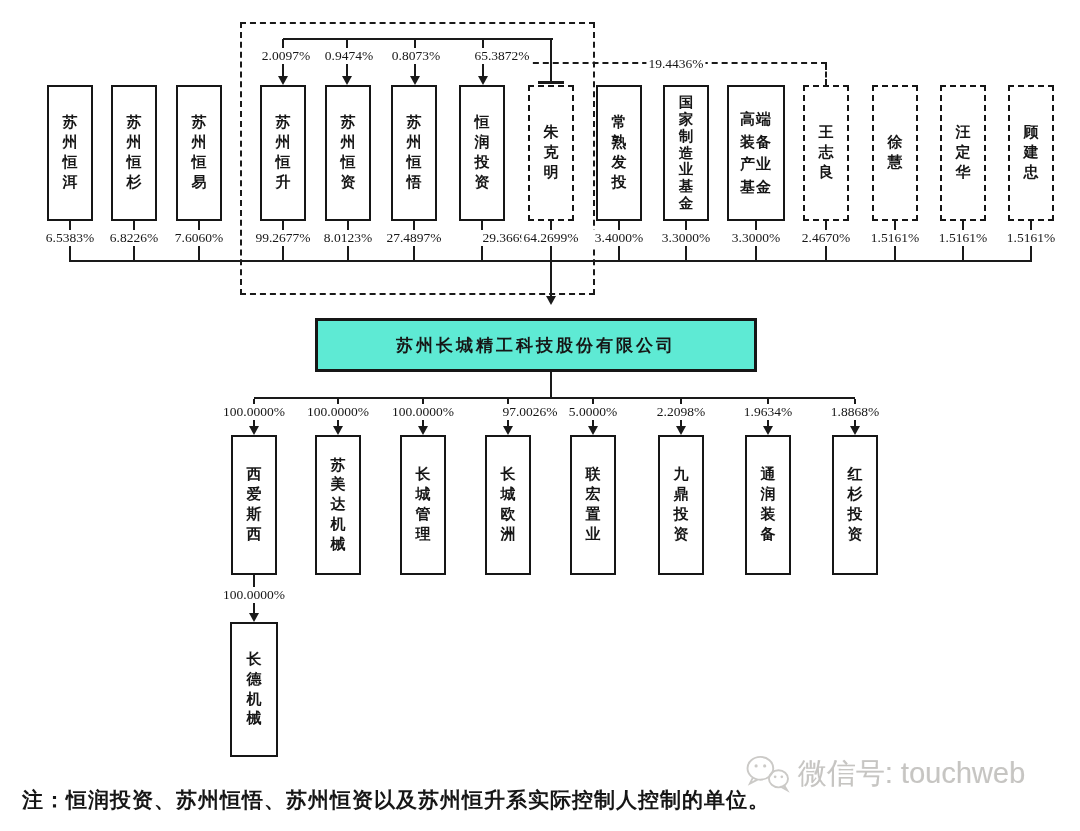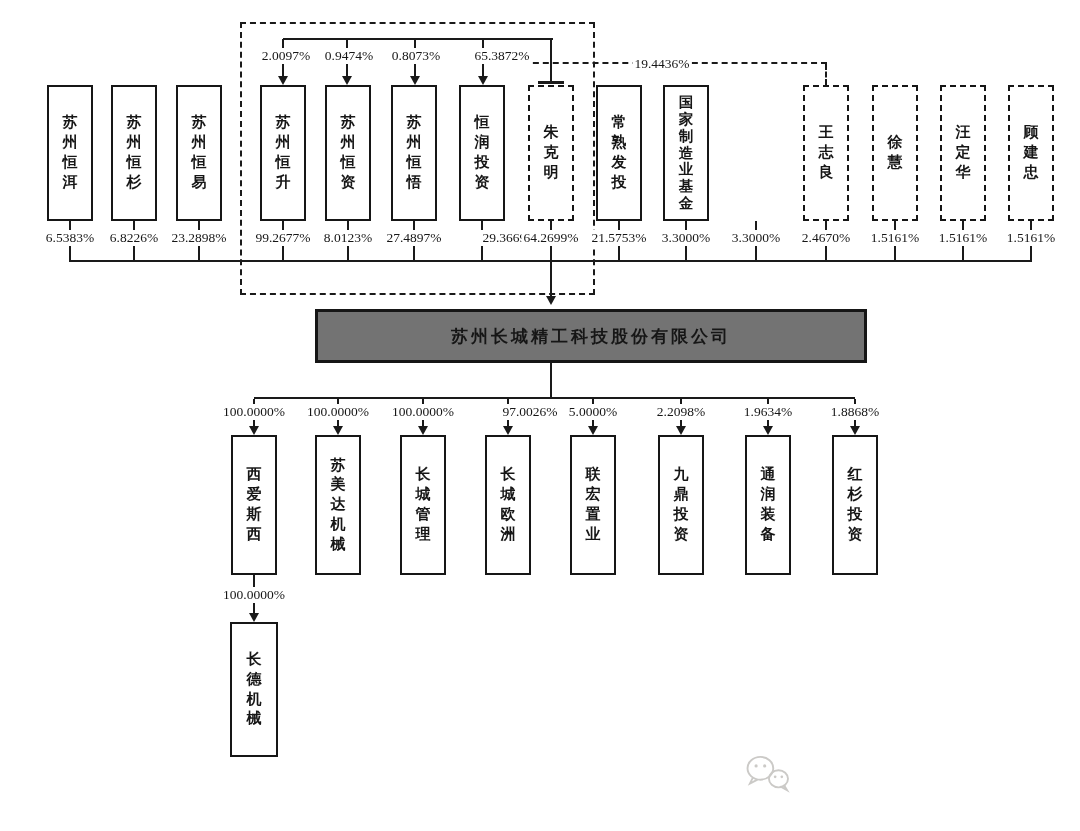--- a/index.html
+++ b/index.html
@@ -30,22 +30,22 @@
 
   
   .pct{position:absolute;transform:translateX(-50%);font-size:13.5px;background:#fff;
        padding:0 2px;z-index:4;white-space:nowrap;}
   .lbl-top{top:48px;}
   .lbl-r1{top:230px;}
   .lbl-r2{top:404px;}
   .lbl-r3{top:587px;}
   .lbl-dash{top:56px;}
 
-  .company{position:absolute;left:315px;top:309px;width:552px;height:54px;
-           border:3px solid #161616;background:#737373;display:flex;align-items:center;
+  .company{position:absolute;left:315px;top:318px;width:442px;height:54px;
+           border:3px solid #161616;background:#5eead4;display:flex;align-items:center;
            justify-content:center;font-weight:700;font-size:17px;letter-spacing:3px;
            z-index:3;box-sizing:border-box;}
 
   .note{position:absolute;left:22px;top:786px;font-size:21px;font-weight:700;
         letter-spacing:1px;z-index:5;}
 
   .watermark{position:absolute;left:744px;top:754px;display:flex;align-items:center;
              gap:6px;z-index:6;opacity:.85;}
   .watermark .wm-text{font-family:"Liberation Sans","DejaVu Sans",sans-serif;
              font-size:29px;color:#bdbbb8;
@@ -108,21 +108,21 @@
       <div class="ah" style="left: 676px; top: 426px;"></div>
       <div class="ah" style="left: 763px; top: 426px;"></div>
       <div class="ah" style="left: 850px; top: 426px;"></div>
       <div class="tbar" style="left: 538px; top: 81px; width: 26px; height: 3px;"></div>
     </div>
 
   <div class="pct lbl-top" style="left:286px">2.0097%</div>
   <div class="pct lbl-top" style="left:349px">0.9474%</div>
   <div class="pct lbl-top" style="left:416px">0.8073%</div>
   <div class="pct lbl-top" style="left:502px">65.3872%</div>
-  <div class="pct lbl-dash" style="left:662px">19.4436%</div>
+  <div class="pct lbl-dash" style="left:676px">19.4436%</div>
 
   <div class="box v" style="left:47px">苏
 州
 恒
 洱</div>
   <div class="box v" style="left:111px">苏
 州
 恒
 杉</div>
   <div class="box v" style="left:176px">苏
@@ -152,41 +152,45 @@
 熟
 发
 投</div>
   <div class="box v tight" style="left:663px">国
 家
 制
 造
 业
 基
 金</div>
+  <div class="box pairs" style="left:727px;width:58px">高端
+装备
+产业
+基金</div>
   <div class="box v dashed" style="left:803px">王
 志
 良</div>
   <div class="box v dashed" style="left:872px">徐
 慧</div>
   <div class="box v dashed" style="left:940px">汪
 定
 华</div>
   <div class="box v dashed" style="left:1008px">顾
 建
 忠</div>
 
   <div class="pct lbl-r1" style="left:70px">6.5383%</div>
   <div class="pct lbl-r1" style="left:134px">6.8226%</div>
-  <div class="pct lbl-r1" style="left:199px">23.2898%</div>
+  <div class="pct lbl-r1" style="left:199px">7.6060%</div>
   <div class="pct lbl-r1" style="left:283px">99.2677%</div>
   <div class="pct lbl-r1" style="left:348px">8.0123%</div>
   <div class="pct lbl-r1" style="left:414px">27.4897%</div>
   <div class="pct lbl-r1" style="left:510px">29.3669%</div>
   <div class="pct lbl-r1" style="left:551px">64.2699%</div>
-  <div class="pct lbl-r1" style="left:619px">21.5753%</div>
+  <div class="pct lbl-r1" style="left:619px">3.4000%</div>
   <div class="pct lbl-r1" style="left:686px">3.3000%</div>
   <div class="pct lbl-r1" style="left:756px">3.3000%</div>
   <div class="pct lbl-r1" style="left:826px">2.4670%</div>
   <div class="pct lbl-r1" style="left:895px">1.5161%</div>
   <div class="pct lbl-r1" style="left:963px">1.5161%</div>
   <div class="pct lbl-r1" style="left:1031px">1.5161%</div>
 
   <div class="company">苏州长城精工科技股份有限公司</div>
 
   <div class="pct lbl-r2" style="left:254px">100.0000%</div>
@@ -231,31 +235,33 @@
 杉
 投
 资</div>
 
   <div class="pct lbl-r3" style="left:254px">100.0000%</div>
   <div class="box v row3" style="left:230px;width:48px">长
 德
 机
 械</div>
 
+  <div class="note">注：恒润投资、苏州恒悟、苏州恒资以及苏州恒升系实际控制人控制的单位。</div>
 
   <div class="watermark">
     <svg width="48" height="40" viewBox="0 0 50 42">
       <g fill="none" stroke="#c3c1be" stroke-width="2">
         <ellipse cx="17" cy="15" rx="13.5" ry="12"></ellipse>
         <path d="M9 25 L6 31 L14 27"></path>
         <ellipse cx="36" cy="26" rx="10" ry="9"></ellipse>
         <path d="M42 33 L45 38 L38 34"></path>
       </g>
       <g fill="#c3c1be">
         <circle cx="12.5" cy="12.5" r="1.7"></circle>
           <circle cx="21.5" cy="12.5" r="1.7"></circle>
         <circle cx="32.5" cy="24" r="1.4"></circle>
           <circle cx="39.5" cy="24" r="1.4"></circle>
       </g>
     </svg>
+    <span class="wm-text">微信号: touchweb</span>
   </div>
 
 </div>
 
 </body></html>

